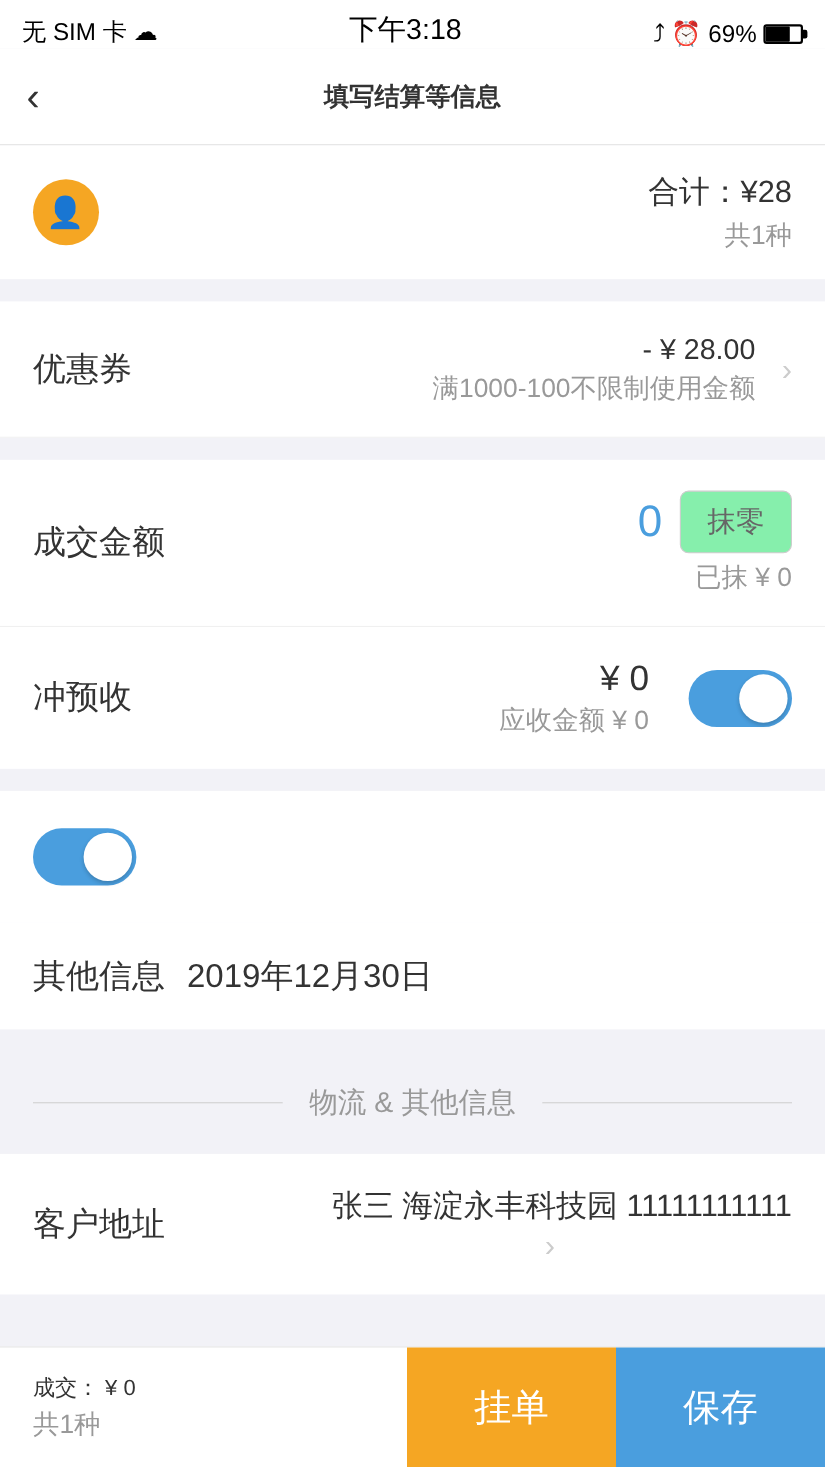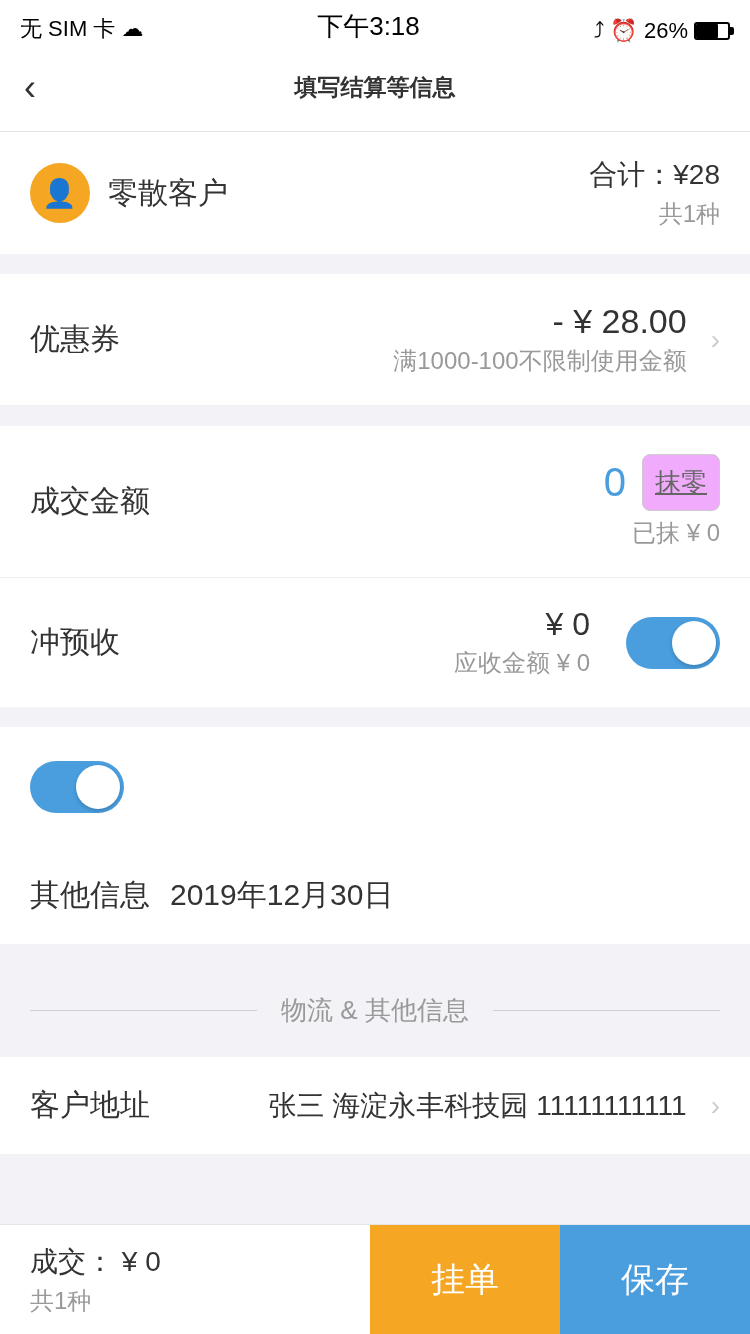--- a/index.html
+++ b/index.html
@@ -87,44 +87,43 @@
       background: #fff;
       padding: 28px 30px;
       display: flex;
       align-items: center;
       justify-content: space-between;
       border-bottom: 1px solid #f0f0f0;
     }
     .row-item:last-child { border-bottom: none; }
     .row-label { font-size: 30px; color: #333; }
     .row-right { display: flex; align-items: center; gap: 16px; text-align: right; }
-    .discount-amount { font-size: 34px; color: #333; font-weight: 500; }
+    .discount-amount { font-size: 26px; color: #333; font-weight: 500; }
     .discount-desc { font-size: 24px; color: #999; margin-top: 4px; }
     .chevron { font-size: 28px; color: #ccc; margin-left: 8px; }
 
     
     .amount-row {
       background: #fff;
       padding: 28px 30px;
       display: flex;
       align-items: center;
       justify-content: space-between;
       border-bottom: 1px solid #f0f0f0;
     }
     .amount-input-area { display: flex; align-items: center; gap: 16px; }
     .amount-value { font-size: 40px; color: #4a9ede; font-weight: 400; }
     .round-btn {
       border: 1px solid #ccc;
       border-radius: 8px;
-      padding: 10px 12px;
+      padding: 10px 24px;
       font-size: 26px;
       color: #666;
-      background: #f0abfc;
+      background: #86efac;
       cursor: pointer;
-      text-decoration: underline;
     }
     .amount-sub { font-size: 24px; color: #999; margin-top: 6px; }
 
     
     .prepay-row {
       background: #fff;
       padding: 28px 30px;
       display: flex;
       align-items: center;
       justify-content: space-between;
@@ -190,39 +189,39 @@
     
     .address-row {
       background: #fff;
       padding: 28px 30px;
       display: flex;
       align-items: center;
       justify-content: space-between;
     }
     .address-label { font-size: 30px; color: #333; flex-shrink: 0; }
     .address-value { font-size: 28px; color: #333; margin-left: 30px; flex: 1; }
-    .address-right { display: flex; align-items: center; gap: 16px; }
+    .address-right { display: flex; align-items: center; gap: 2px; flex-direction: column; }
 
     
     .bottom-bar {
       position: fixed;
       bottom: 0;
       left: 0;
       width: 750px;
       height: 110px;
       background: #fff;
       display: flex;
       align-items: center;
       border-top: 1px solid #e5e5e5;
     }
     .bottom-summary {
       flex: 1;
       padding: 0 30px;
     }
-    .bottom-deal { font-size: 28px; color: #333; }
+    .bottom-deal { font-size: 20px; color: #333; }
     .bottom-count { font-size: 24px; color: #999; margin-top: 4px; }
     .bottom-btn {
       height: 110px;
       width: 190px;
       display: flex;
       align-items: center;
       justify-content: center;
       font-size: 34px;
       color: #fff;
       cursor: pointer;
@@ -265,38 +264,37 @@
 <body>
 
 <div class="status-bar">
   <div class="status-left">
     <span>无 SIM 卡  ☁</span>
   </div>
   <div class="status-center">下午3:18</div>
   <div class="status-right">
     <span>⤴</span>
     <span>⏰</span>
-    <span>26%</span>
+    <span>69%</span>
     <span class="battery">
         <div class="battery-fill"></div>
       </span>
   </div>
 </div>
 
 <div class="nav-bar">
   <div class="nav-back">‹</div>
   <div class="nav-title">填写结算等信息</div>
 </div>
 
 <div class="content">
 
   <div class="customer-row">
     <div class="customer-left">
       <div class="avatar">👤</div>
-      <span class="customer-name">零散客户</span>
     </div>
     <div class="customer-right">
       <div class="total-amount">合计：¥28</div>
       <div class="total-count">共1种</div>
     </div>
   </div>
 
   <div class="section-gap"></div>
 
   <div class="row-item">

